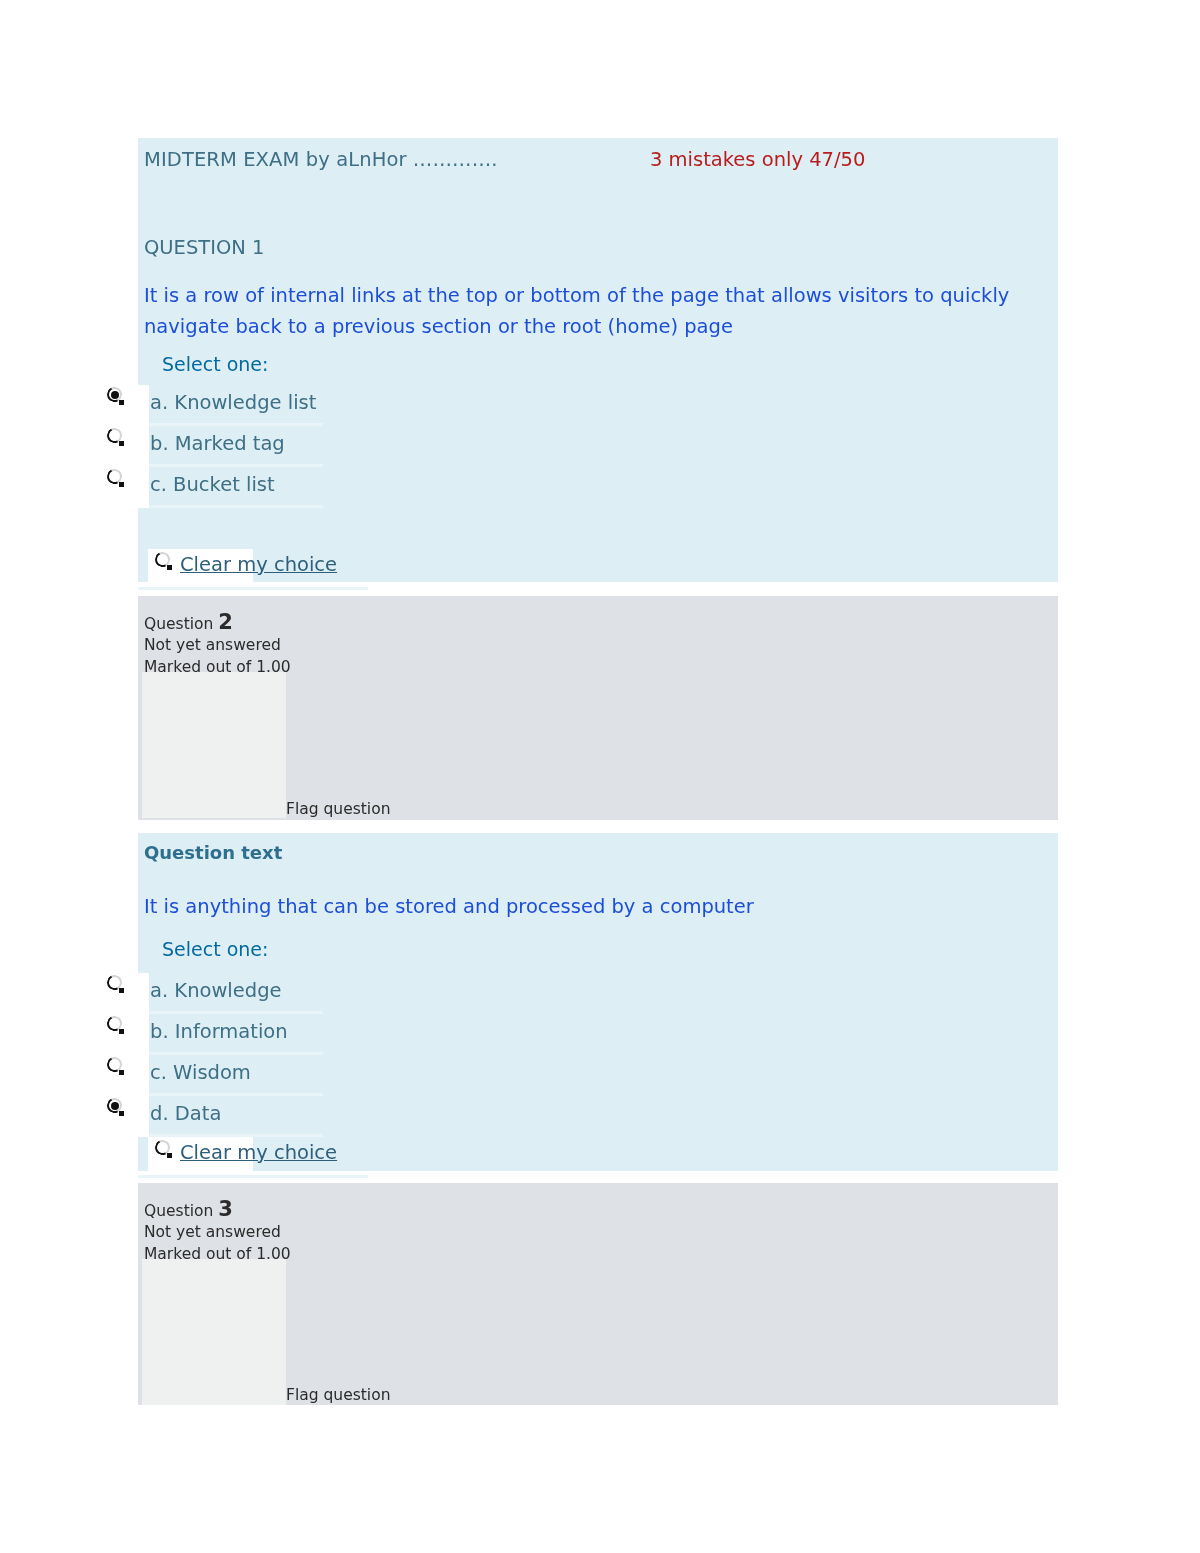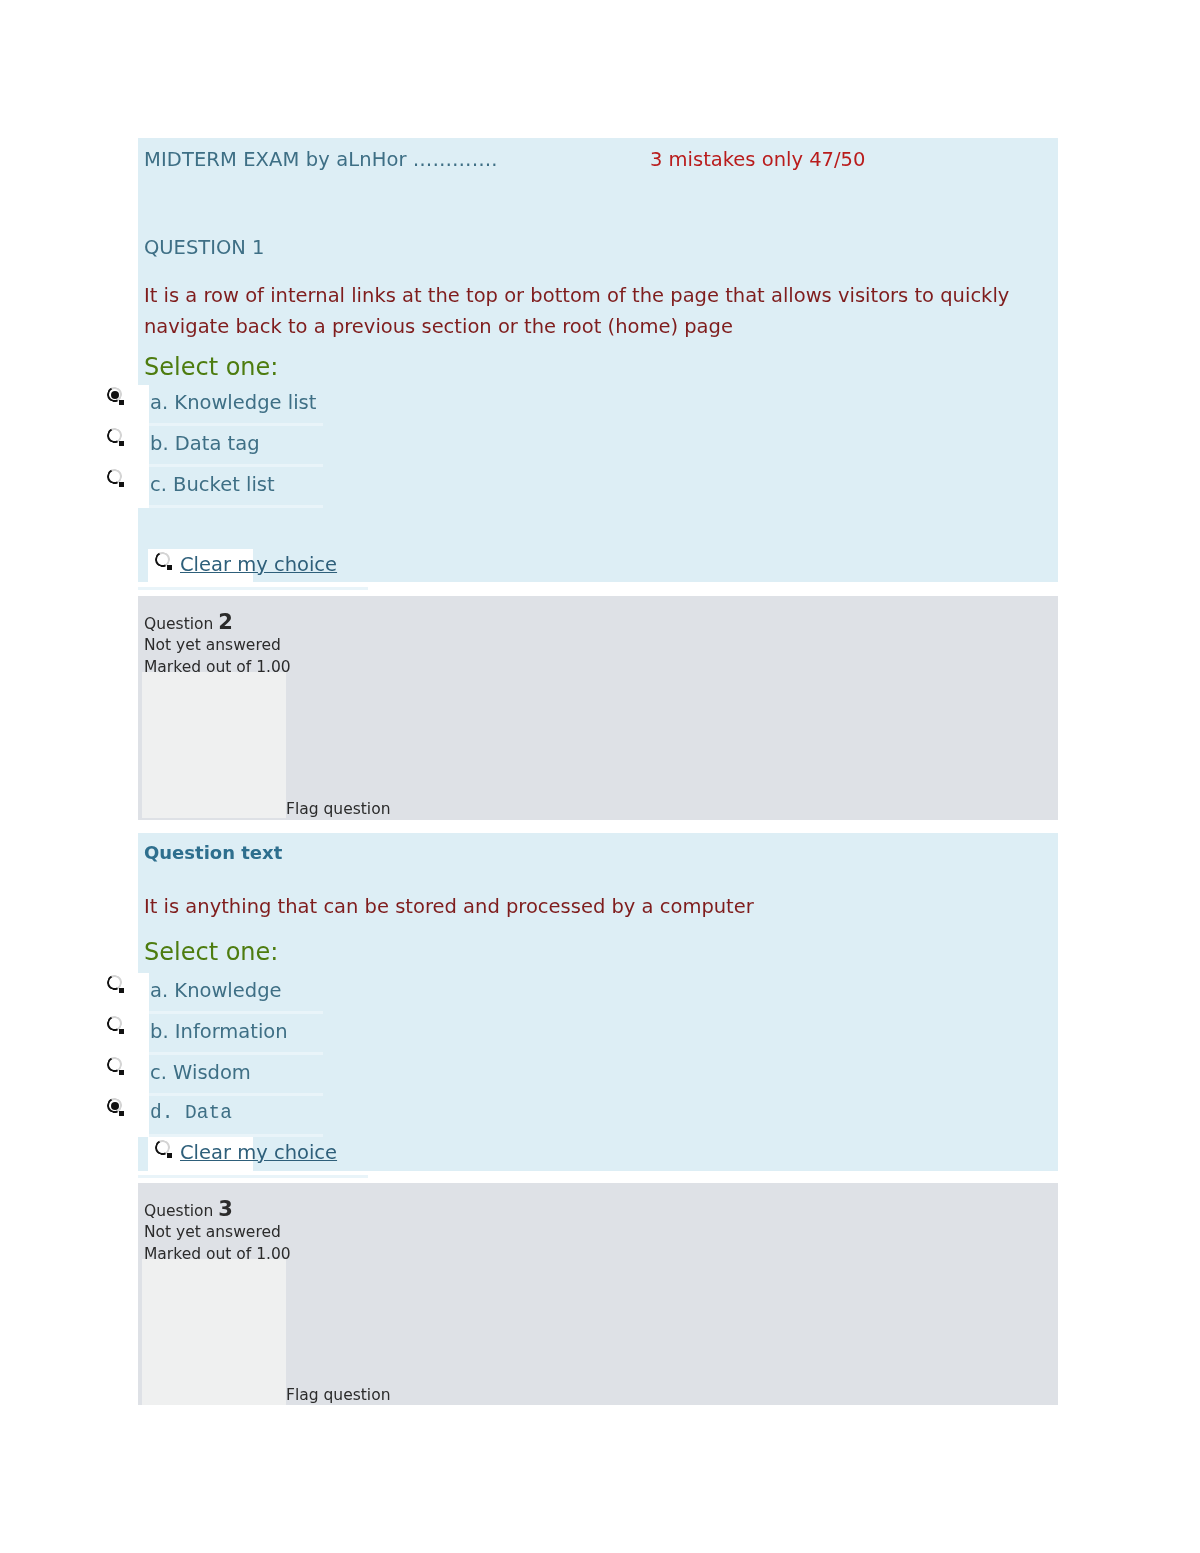--- a/index.html
+++ b/index.html
@@ -72,27 +72,27 @@
     font-weight: bold;
     color: #2e6f8e;
     white-space: nowrap;
   }
   .q-text {
     position: absolute;
     left: 6px;
     width: 910px;
     font-size: 19.5px;
     line-height: 31px;
-    color: #7f1d1d;
+    color: #1d4ed8;
   }
   .select-one {
     position: absolute;
-    left: 6px;
-    font-size: 24px;
-    color: #4d7c0f;
+    left: 24px;
+    font-size: 19px;
+    color: #0369a1;
   }
 
   
   .option-row { position: absolute; left: 0; width: 920px; height: 41px; }
   .option-sep {
     position: absolute;
     left: 0; bottom: 0;
     width: 185px; height: 3px;
     background: #e9f4f9;
   }
@@ -225,21 +225,21 @@
     </div>
 
     <div class="option-row" style="top:288px;">
       <div class="option-sep"></div>
       <div class="radio-patch" style="left:-35px;">
         <span class="radio-glyph">
           <span class="ring"></span>
             <span class="nub"></span>
         </span>
       </div>
-      <div class="option-label">b. Data tag</div>
+      <div class="option-label">b. Marked tag</div>
     </div>
 
     <div class="option-row" style="top:329px;">
       <div class="option-sep"></div>
       <div class="radio-patch" style="left:-35px;">
         <span class="radio-glyph">
           <span class="ring"></span>
             <span class="nub"></span>
         </span>
       </div>
@@ -304,21 +304,21 @@
       <div class="option-sep"></div>
       <div class="radio-patch" style="left:-35px;">
         <span class="radio-glyph">
           <span class="ring"></span>
             <span class="nub"></span>
         </span>
       </div>
       <div class="option-label">c. Wisdom</div>
     </div>
 
-    <div class="option-row" style="top:263px;font-family:Liberation Mono, monospace;">
+    <div class="option-row" style="top:263px;">
       <div class="option-sep"></div>
       <div class="radio-patch" style="left:-35px;">
         <span class="radio-glyph">
           <span class="ring"></span>
             <span class="nub"></span>
             <span class="dot"></span>
         </span>
       </div>
       <div class="option-label">d. Data</div>
     </div>

